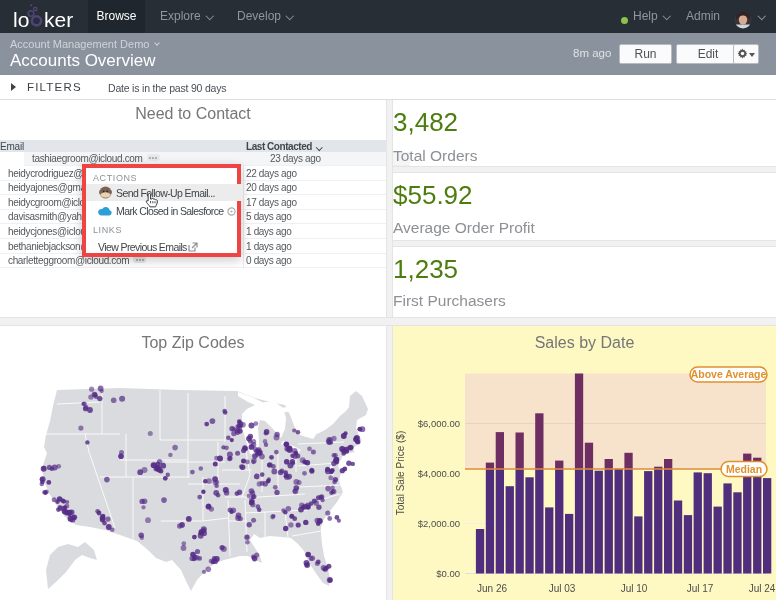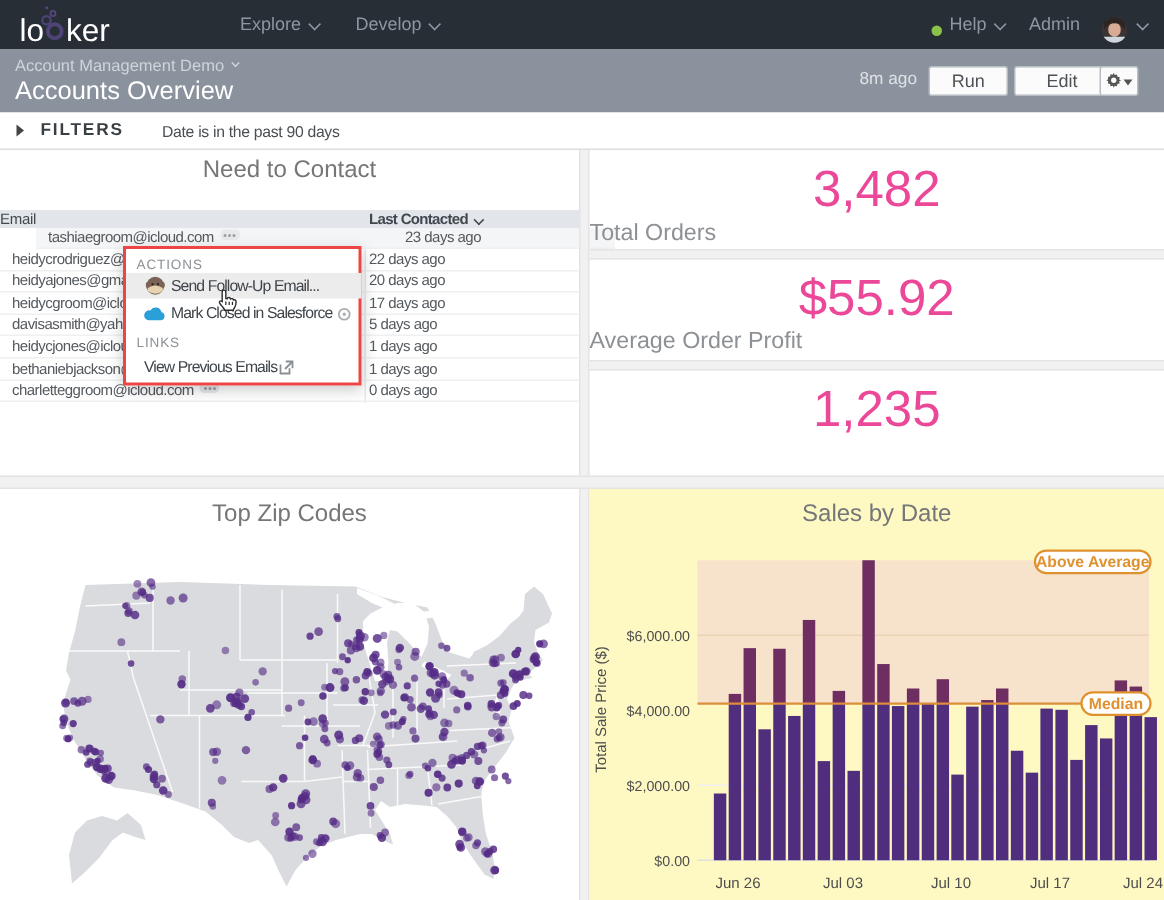--- a/index.html
+++ b/index.html
@@ -6,42 +6,43 @@
   font-family:"Liberation Sans",sans-serif;}
 .abs{position:absolute}
 .chev{display:inline-block;margin-left:3px;width:5.5px;height:5.5px;border-right:1.6px solid currentColor;border-bottom:1.6px solid currentColor;transform:rotate(45deg);vertical-align:2px}
 #topnav{position:absolute;left:0;top:0;width:776px;height:33px;background:#272e36}
 #subbar{position:absolute;left:0;top:33px;width:776px;height:42px;background:#8a929d}
 #filters{position:absolute;left:0;top:75px;width:776px;height:25px;background:#fff;border-bottom:1px solid #ddd}
 .navitem{position:absolute;top:0;height:33px;line-height:33px;color:#8d97a0;font-size:12px}
 .btn{position:absolute;top:11px;height:20px;background:#fbfbfb;border:1px solid #b6bcc2;border-radius:2px;font-size:12px;color:#4c5257;text-align:center;line-height:18px}
 .gap{position:absolute;background:#f1f1f1;border-top:1px solid #e4e4e4;border-bottom:1px solid #e4e4e4}
 .tile-title{position:absolute;width:100%;text-align:center;color:#747678;font-size:16px}
-.statnum{position:absolute;width:100%;text-align:center;color:#ec4899;font-size:34px}
+.statnum{position:absolute;width:100%;text-align:left;color:#4d7c0f;font-size:26px}
 .statlab{position:absolute;width:100%;text-align:left;color:#8d9094;font-size:15.5px}
 .trow{position:absolute;left:0;width:386px;height:14.6px;font-size:10px;letter-spacing:-.35px;color:#54595e;border-bottom:1px solid #eef0f2}
 .c1{position:absolute;left:8px;top:1.5px;white-space:nowrap}
 .c2{position:absolute;left:246px;top:1.5px;white-space:nowrap}
 .more{display:inline-block;width:13px;height:7px;background:#e7e9ea;border-radius:3px;vertical-align:1px;margin-left:4px;position:relative}
 .more i{position:absolute;top:2.5px;width:2px;height:2px;border-radius:50%;background:#9aa0a5}
-#popup{position:absolute;left:82px;top:64px;width:159px;height:93px;background:#fff;border:2px solid #ef4444;box-shadow:0 3px 10px rgba(0,0,0,.22);z-index:5}
+#popup{position:absolute;left:82px;top:64px;width:159px;height:93px;background:#fff;border:4px solid #ef4444;box-shadow:0 3px 10px rgba(0,0,0,.22);z-index:5}
 .pophead{position:absolute;left:7px;font-size:9px;letter-spacing:.6px;color:#8b9196}
 .popitem{position:absolute;left:0;width:157px;height:17px;font-size:10.5px;letter-spacing:-.6px;color:#3f454a;white-space:nowrap}
 </style></head>
 <body>
 
 <div id="topnav">
   <svg class="abs" style="left:9px;top:0" width="75" height="33" viewBox="0 0 75 33">
     <text x="4" y="27" font-size="21" fill="#fff" font-family="Liberation Sans">lo</text>
     <circle cx="27.5" cy="20.8" r="4.6" fill="none" stroke="#4f4378" stroke-width="2.6"></circle>
     <circle cx="22" cy="13.5" r="2.8" fill="none" stroke="#4f4378" stroke-width="1.5"></circle>
     <circle cx="26.3" cy="9" r="1.7" fill="none" stroke="#54487e" stroke-width="1.2"></circle>
     <circle cx="22.2" cy="5.2" r="1" fill="#54487e"></circle>
     <text x="35" y="27" font-size="21" fill="#fff" font-family="Liberation Sans">ker</text>
   </svg>
+  <div class="navitem" style="left:88px;width:57px;background:#1f262d;color:#fff;text-align:center">Browse</div>
   <div class="navitem" style="left:160px">Explore <span class="chev"></span></div>
   <div class="navitem" style="left:237px">Develop <span class="chev"></span></div>
   <div class="abs" style="left:621px;top:17px;width:7px;height:7px;border-radius:50%;background:#8bc34a"></div>
   <div class="navitem" style="left:633px">Help <span class="chev"></span></div>
   <div class="navitem" style="left:686px">Admin</div>
   <svg class="abs" style="left:734px;top:11px" width="18" height="18" viewBox="0 0 18 18">
     <defs>
         <clipPath id="avc">
           <circle cx="9" cy="9" r="8.5"></circle>
         </clipPath>
@@ -61,21 +62,21 @@
   <div class="abs" style="left:573px;top:14px;font-size:11.5px;color:#dfe2e5">8m ago</div>
   <div class="btn" style="left:619px;width:53px">Run</div>
   <div class="btn" style="left:676px;width:64px">Edit</div>
   <div class="btn" style="left:733px;width:26px"><svg width="11" height="11" viewBox="0 0 20 20" style="vertical-align:-1px">
         <path fill="#555" d="M10 1l1.2 2.6 2.8-.6 .4 2.8 2.8.4-.6 2.8L19 10l-2.4 1.2.6 2.8-2.8.4-.4 2.8-2.8-.6L10 19l-1.2-2.4-2.8.6-.4-2.8-2.8-.4.6-2.8L1 10l2.4-1.2-.6-2.8 2.8-.4.4-2.8 2.8.6z"></path>
         <circle cx="10" cy="10" r="3.2" fill="#fbfbfb"></circle>
       </svg><span style="display:inline-block;width:0;height:0;border-left:3.5px solid transparent;border-right:3.5px solid transparent;border-top:4px solid #555;vertical-align:1px;margin-left:1px"></span></div>
 </div>
 <div id="filters">
   <span class="abs" style="left:11px;top:8px;width:0;height:0;border-top:4px solid transparent;border-bottom:4px solid transparent;border-left:5px solid #444"></span>
-  <div class="abs" style="left:27px;top:6px;font-size:11.5px;font-weight:bold;letter-spacing:1.2px;color:#3a3f44">FILTERS</div>
+  <div class="abs" style="left:27px;top:6px;font-size:11.5px;font-weight:normal;letter-spacing:1.2px;color:#3a3f44">FILTERS</div>
   <div class="abs" style="left:108px;top:6.5px;font-size:10.5px;letter-spacing:-.2px;color:#4a4f54">Date is in the past 90 days</div>
 </div>
 <div class="abs" style="left:0;top:100px;width:386px;height:217px;background:#fff">
   <div class="tile-title" style="top:5px">Need to Contact</div>
   <div class="abs" style="left:0;top:40px;width:386px;height:11.5px;background:#e2e6ea"></div>
   <div class="abs" style="left:0;top:41px;font-size:10px;font-weight:normal;letter-spacing:-.2px;color:#40484f">Email</div>
   <div class="abs" style="left:246px;top:41px;font-size:10px;font-weight:bold;letter-spacing:-.45px;color:#40484f">Last Contacted <span class="chev" style="border-width:1.3px;width:4.5px;height:4.5px;vertical-align:1px"></span></div>
   <div class="abs" style="left:243px;top:51px;width:1px;height:118px;background:#e8eaec"></div>
   <div class="trow" style="top:51.5px;background:#f4f5f6;margin-left:24px;">
       <span class="c1">tashiaegroom@icloud.com<span class="more"><i style="left:2.5px"></i><i style="left:5.7px"></i><i style="left:8.9px"></i></span></span>
@@ -153,20 +154,21 @@
 <div class="abs" style="left:393px;top:100px;width:383px;height:66px">
   <div class="statnum" style="top:7px">3,482</div>
   <div class="statlab" style="top:47px">Total Orders</div>
 </div>
 <div class="abs" style="left:393px;top:173px;width:383px;height:67px">
   <div class="statnum" style="top:7px">$55.92</div>
   <div class="statlab" style="top:46px">Average Order Profit</div>
 </div>
 <div class="abs" style="left:393px;top:247px;width:383px;height:70px">
   <div class="statnum" style="top:7px">1,235</div>
+  <div class="statlab" style="top:45px">First Purchasers</div>
 </div>
 <div class="abs" style="left:0;top:326px;width:386px;height:274px;background:#fff">
   <div class="tile-title" style="top:8px">Top Zip Codes</div>
   <svg class="abs" style="left:0;top:0" width="386" height="274" viewBox="0 0 386 274">
     <path d="M57,64 L120,62 L180,64 L237,65 L255,72 L270,76 L285,79 L290,89 L295,102 L302,108 L310,111 L317,108 L325,104 L333,98 L340,90 L346,85 L349,81 L350,70 L356,65 L362,70 L368,83 L366,89 L357,94 L356,102 L359,110 L362,114 L357,119 L352,123 L355,126 L344,128 L341,133 L338,140 L341,147 L339,155 L343,166 L337,176 L330,185 L324,193 L321,201 L321,207 L322,218 L324,230 L328,242 L330,253 L329,260 L323,257 L315,246 L308,235 L304,225 L298,218 L291,212 L282,211 L270,210 L260,212 L254,208 L250,214 L255,222 L260,230 L262,237 L255,234 L248,230 L240,230 L232,232 L224,234 L214,238 L205,245 L197,254 L191,265 L186,255 L181,244 L172,234 L166,236 L156,232 L148,224 L137,215 L120,209 L105,204 L90,201 L76,199 L65,191 L57,180 L49,167 L44,155 L42,143 L45,133 L47,127 L44,121 L46,109 L50,95 L53,80 L56,68 Z" fill="#dadbde"></path>
     <path d="M48,263 L46,244 L50,229 L58,221 L68,218 L78,221 L85,216 L94,224 L97,234 L90,232 L82,229 L75,234 L66,246 L56,256 Z" fill="#dadbde"></path>
     <g stroke="#fff" stroke-width="1" fill="none" opacity=".85">
         <path d="M57,78 L100,76"></path>
         <path d="M102,63 L102,108"></path>
         <path d="M44,108 L120,108"></path>

